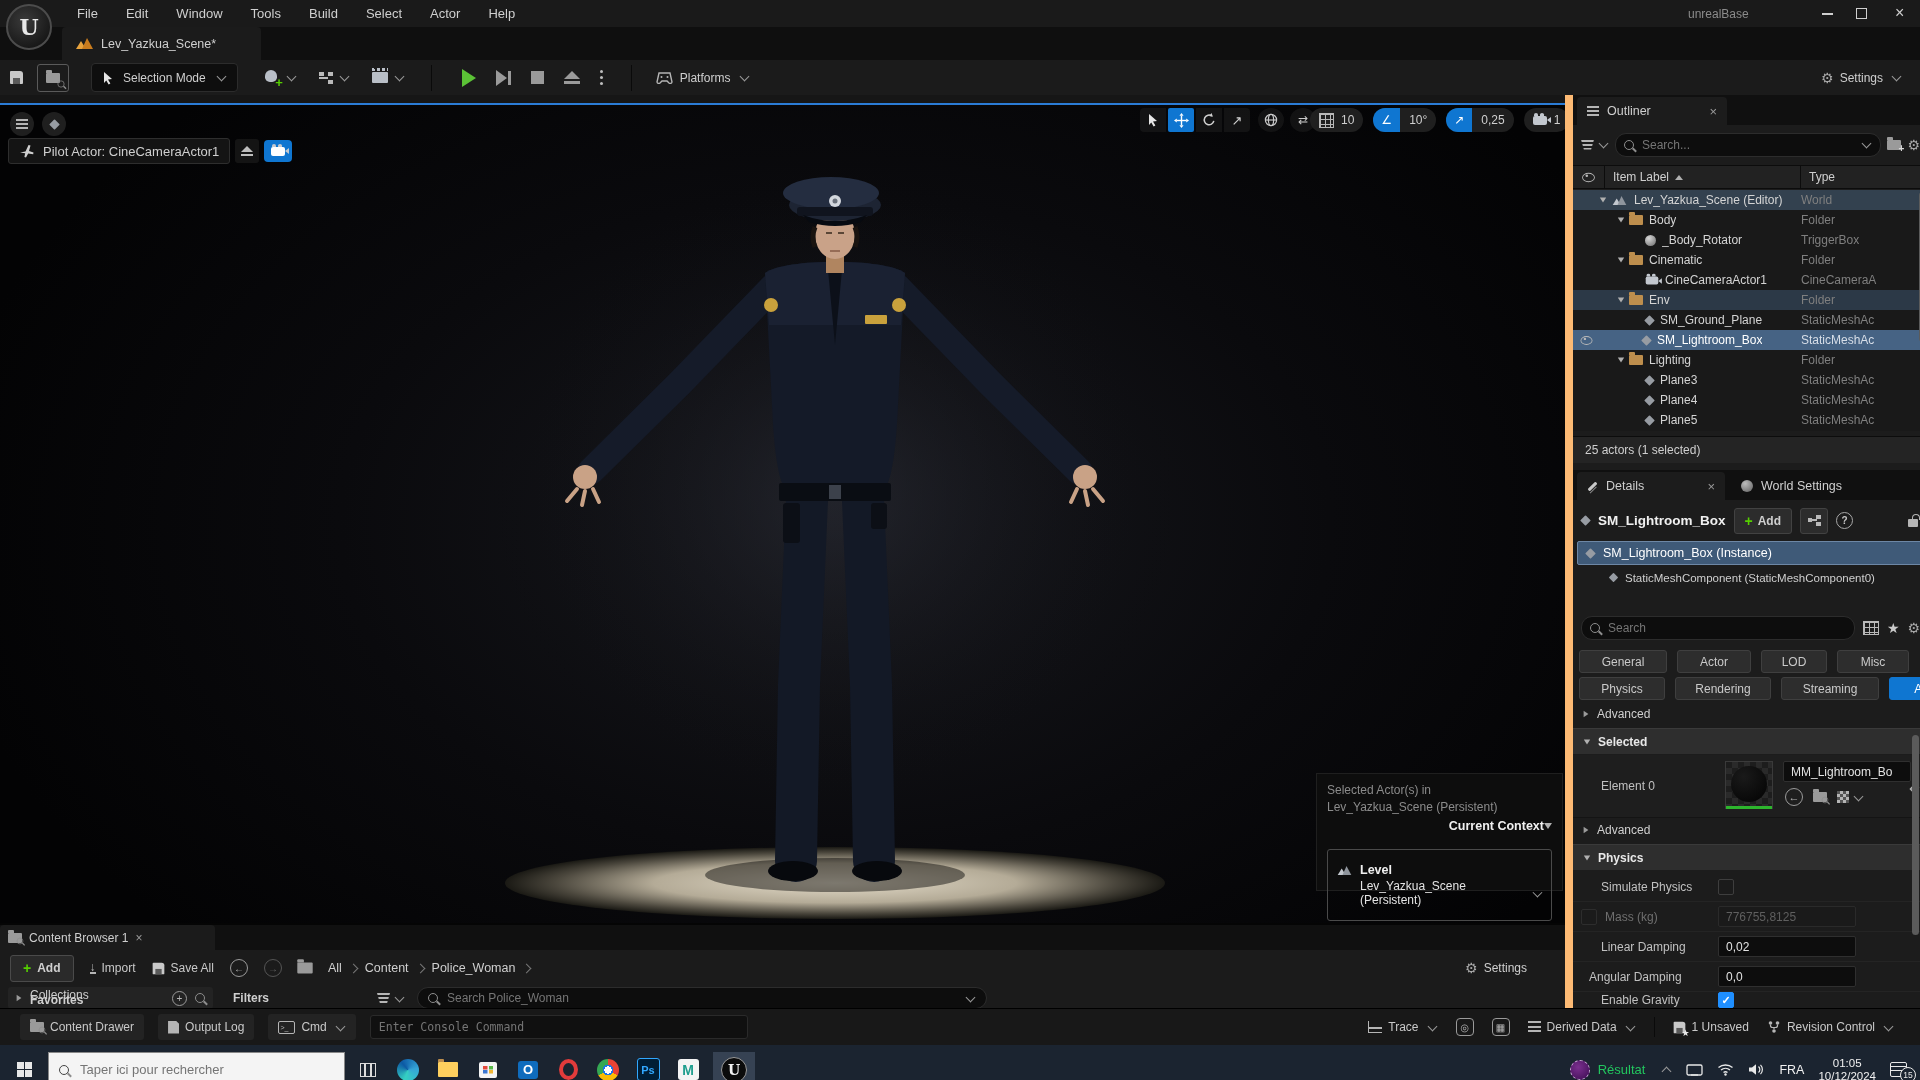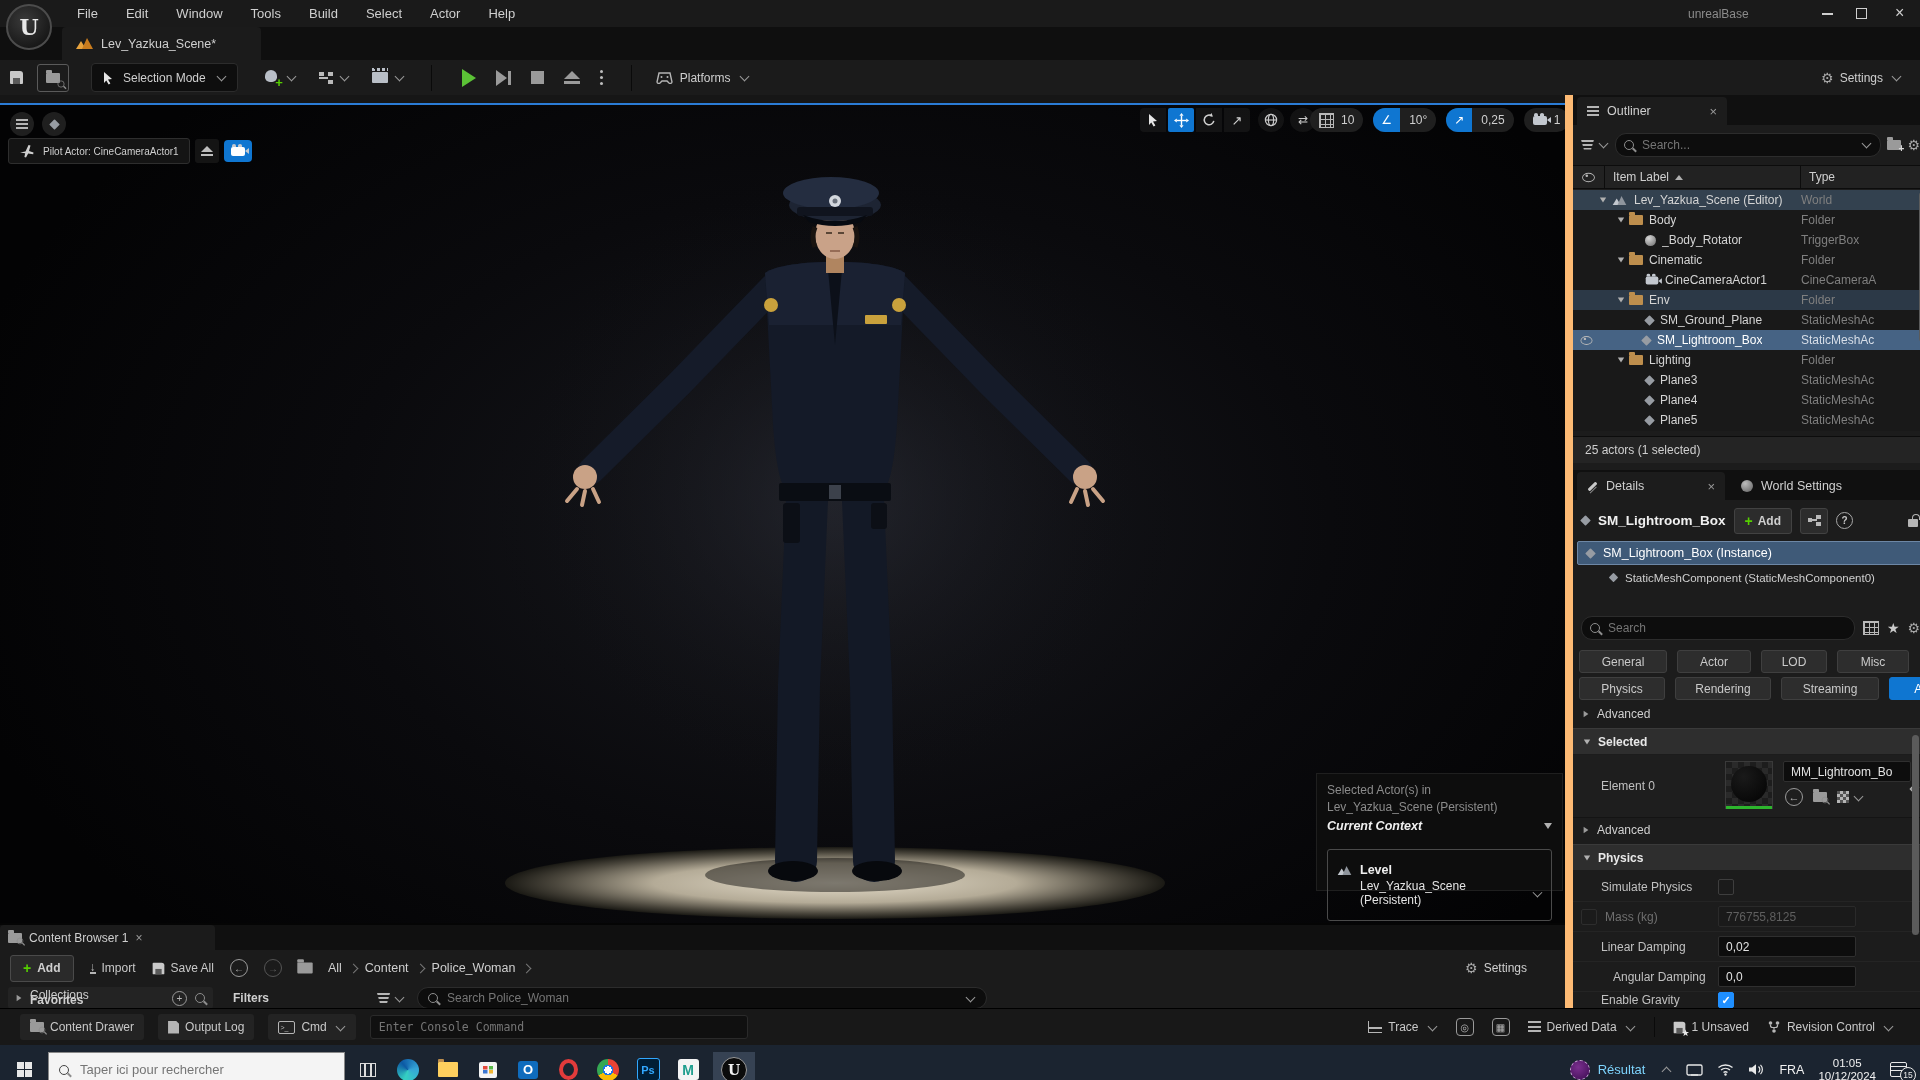--- a/index.html
+++ b/index.html
@@ -293,35 +293,35 @@
         <span class="txt">1</span>
       </span>
 
     </div>
 
     <div class="abs fx" style="left:8px;top:43px;gap:5px;z-index:20;">
       <span class="fx" style="background:#181818d9;border:1px solid #2e2e2e;border-radius:3px;height:24px;padding:0 10px;gap:8px;">
         <svg width="16" height="14" viewBox="0 0 16 14">
             <path d="M1 8.5l5.5-1L9.5 1l2 .5L10 7l4.5 1.6-.3 1.6-5-.6-2.2 4-1.6-.6.8-3.8z" fill="#cfcfcf"></path>
           </svg>
-        <span class="txt" style="font-size:10px;text-align:right;">Pilot Actor: CineCameraActor1</span>
+        <span class="txt" style="font-size:13px;text-align:right;">Pilot Actor: CineCameraActor1</span>
       </span>
       <span class="fx" style="width:24px;height:24px;background:#181818d9;border-radius:3px;justify-content:center;flex-direction:column;gap:2px;">
         <span style="width:0;height:0;border-bottom:6px solid #bdbdbd;border-left:6px solid transparent;border-right:6px solid transparent;"></span>
         <span style="width:12px;height:2px;background:#bdbdbd;"></span>
       </span>
       <span class="fx" style="width:28px;height:22px;background:#0f76d1;border-radius:4px;justify-content:center;">
         <span class="camico" style="background:#fff;"></span>
       </span>
     </div>
 
     <div class="abs" style="left:1316px;top:678px;width:247px;height:118px;background:#0d0d0dfa;border:1px solid #1f1f1f;padding:8px 10px;box-sizing:border-box;z-index:25;">
       <div class="dim" style="font-size:12px;line-height:17px;">Selected Actor(s) in</div>
       <div class="dim" style="font-size:12px;line-height:17px;">Lev_Yazkua_Scene (Persistent)</div>
-      <div class="fx" style="justify-content:space-between;margin-top:3px;font-style:italic;">
+      <div class="fx" style="justify-content:flex-end;margin-top:3px;">
         <span style="color:#f0f0f0;font-weight:bold;font-size:12.5px;">Current Context</span>
         <span class="tri-d"></span>
       </div>
       <div style="border:1px solid #4a4a4a;border-radius:3px;margin-top:16px;padding:13px 8px;">
         <div class="fx" style="gap:7px;">
           <span class="mount" style="transform:scale(.8);"></span>
           <span style="color:#f0f0f0;font-weight:bold;font-size:12.5px;">Level</span>
         </div>
         <div class="fx" style="gap:7px;margin-top:2px;padding-left:24px;">
           <span class="txt" style="color:#e4e4e4;">Lev_Yazkua_Scene (Persistent)</span>
@@ -573,21 +573,21 @@
         <span>776755,8125</span>
       </span>
     </div>
     <div class="abs fx" style="left:0;top:837px;width:355px;height:30px;border-bottom:1px solid #242424;box-sizing:border-box;">
       <span class="proplabel" style="margin-left:28px;">Linear Damping</span>
       <span class="inputbox" style="position:absolute;left:145px;width:122px;">
         <span>0,02</span>
       </span>
     </div>
     <div class="abs fx" style="left:0;top:867px;width:355px;height:30px;border-bottom:1px solid #242424;box-sizing:border-box;">
-      <span class="proplabel" style="margin-left:40px;">Angular Damping</span>
+      <span class="proplabel" style="margin-left:16px;">Angular Damping</span>
       <span class="inputbox" style="position:absolute;left:145px;width:122px;">
         <span>0,0</span>
       </span>
     </div>
     <div class="abs fx" style="left:0;top:897px;width:355px;height:16px;overflow:hidden;">
       <span class="proplabel" style="margin-left:28px;">Enable Gravity</span>
       <span class="checkbox on" style="position:absolute;left:145px;">✓</span>
     </div>
     <div class="abs" style="right:1px;top:640px;width:7px;height:200px;background:#5b5b5b;border-radius:4px;"></div>
   </div>
@@ -753,21 +753,21 @@
       <span class="runline"></span>
     </span>
     <span class="appico" style="margin-left:12px;position:relative;height:35px;width:42px;background:#364253;">
       <span style="width:24px;height:24px;border-radius:50%;background:#0b0b0b;border:1.5px solid #9a9a9a;color:#f0f0f0;font-family:'DejaVu Serif',serif;font-size:14px;font-weight:bold;display:inline-flex;align-items:center;justify-content:center;">U</span>
       <span class="runline" style="width:38px;background:#8fc3f5;"></span>
     </span>
 
     <span class="fx" style="margin-left:auto;gap:14px;padding-right:8px;">
       <span class="fx" style="gap:8px;">
         <span style="width:20px;height:20px;border-radius:50%;background:radial-gradient(circle at 40% 35%,#7b2f8f,#3d0d52);border:1px dashed #c9a6d6;box-sizing:border-box;"></span>
-        <span style="color:#7dd3fc;font-size:13px;">Résultat</span>
+        <span style="color:#22c55e;font-size:13px;">Résultat</span>
       </span>
       <span class="chev" style="transform:rotate(-135deg);margin-top:6px;"></span>
       <svg width="17" height="14" viewBox="0 0 17 14">
           <rect x="1" y="2" width="15" height="10" rx="1.5" fill="none" stroke="#e8e8e8" stroke-width="1.3"></rect>
           <path d="M5 12h7" stroke="#e8e8e8" stroke-width="1.3"></path>
         </svg>
       <svg width="17" height="13" viewBox="0 0 17 13">
           <path d="M1.5 4.5a11 11 0 0 1 14 0" fill="none" stroke="#e8e8e8" stroke-width="1.4"></path>
           <path d="M4 7a7 7 0 0 1 9 0" fill="none" stroke="#e8e8e8" stroke-width="1.4"></path>
           <path d="M6.5 9.5a3.5 3.5 0 0 1 4 0" fill="none" stroke="#e8e8e8" stroke-width="1.4"></path>

